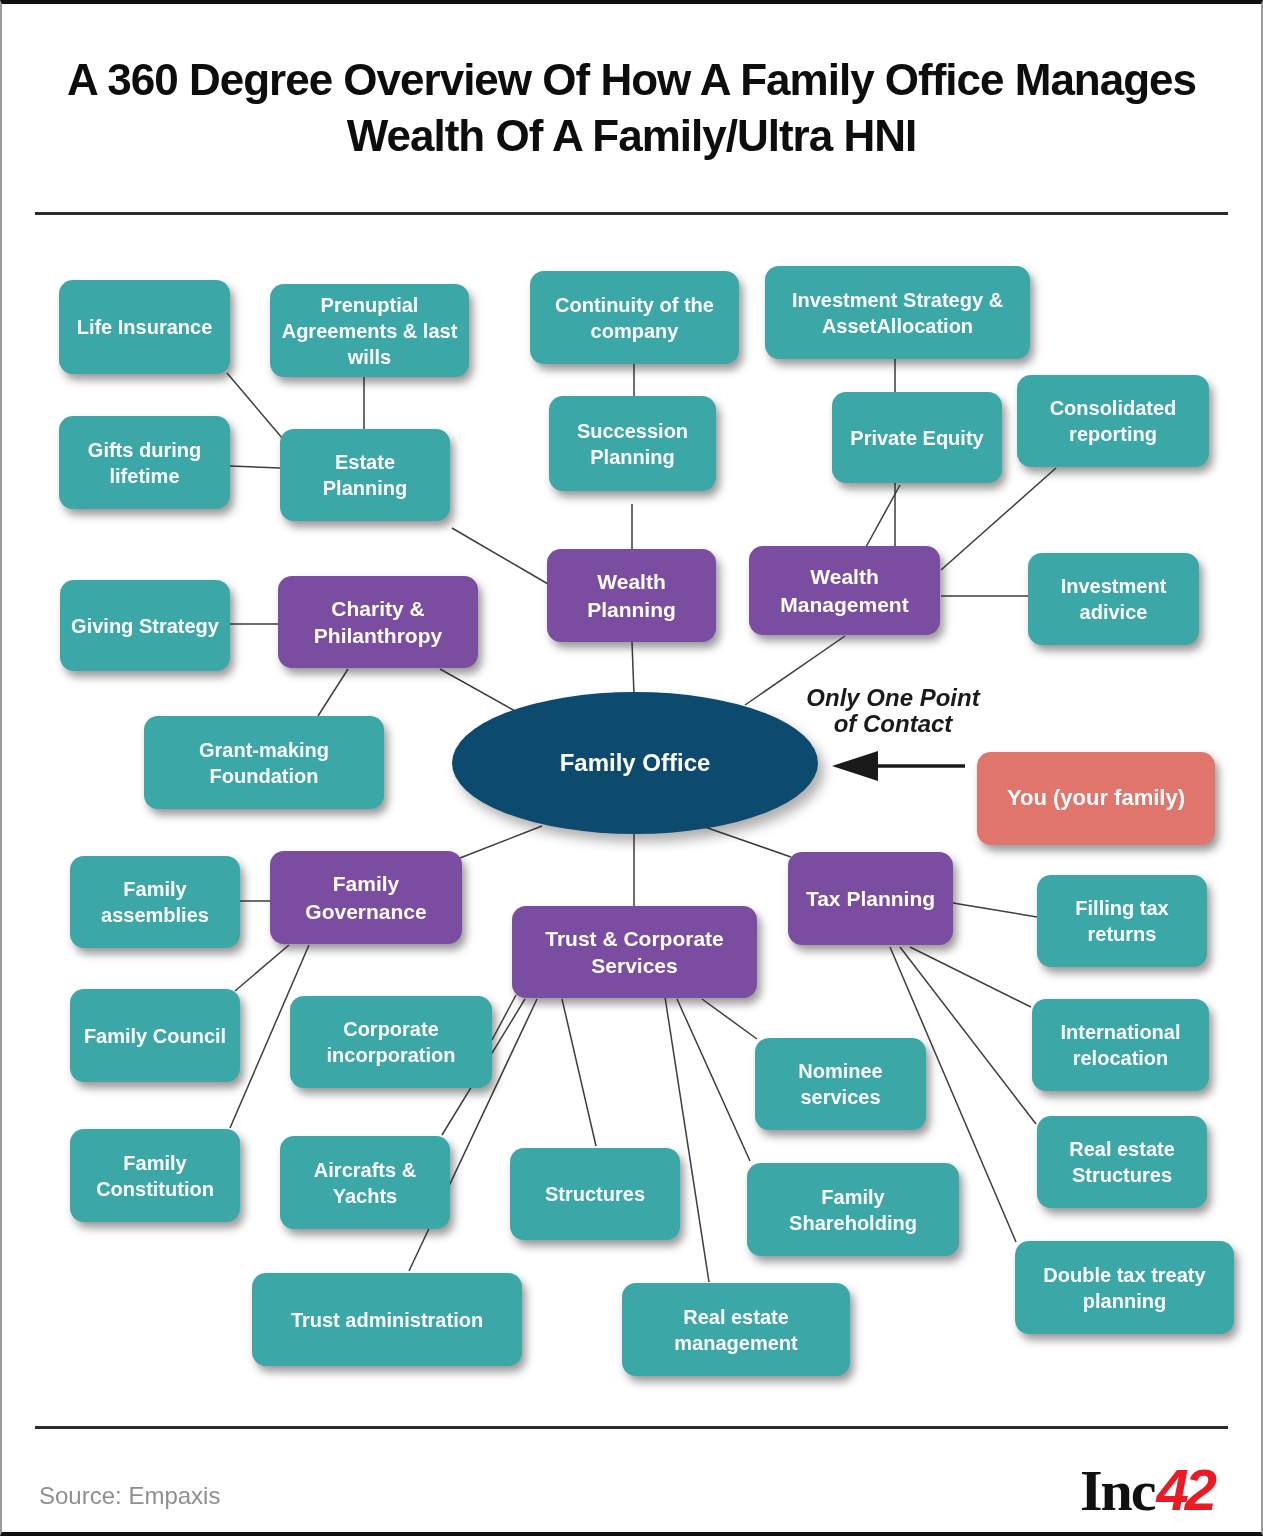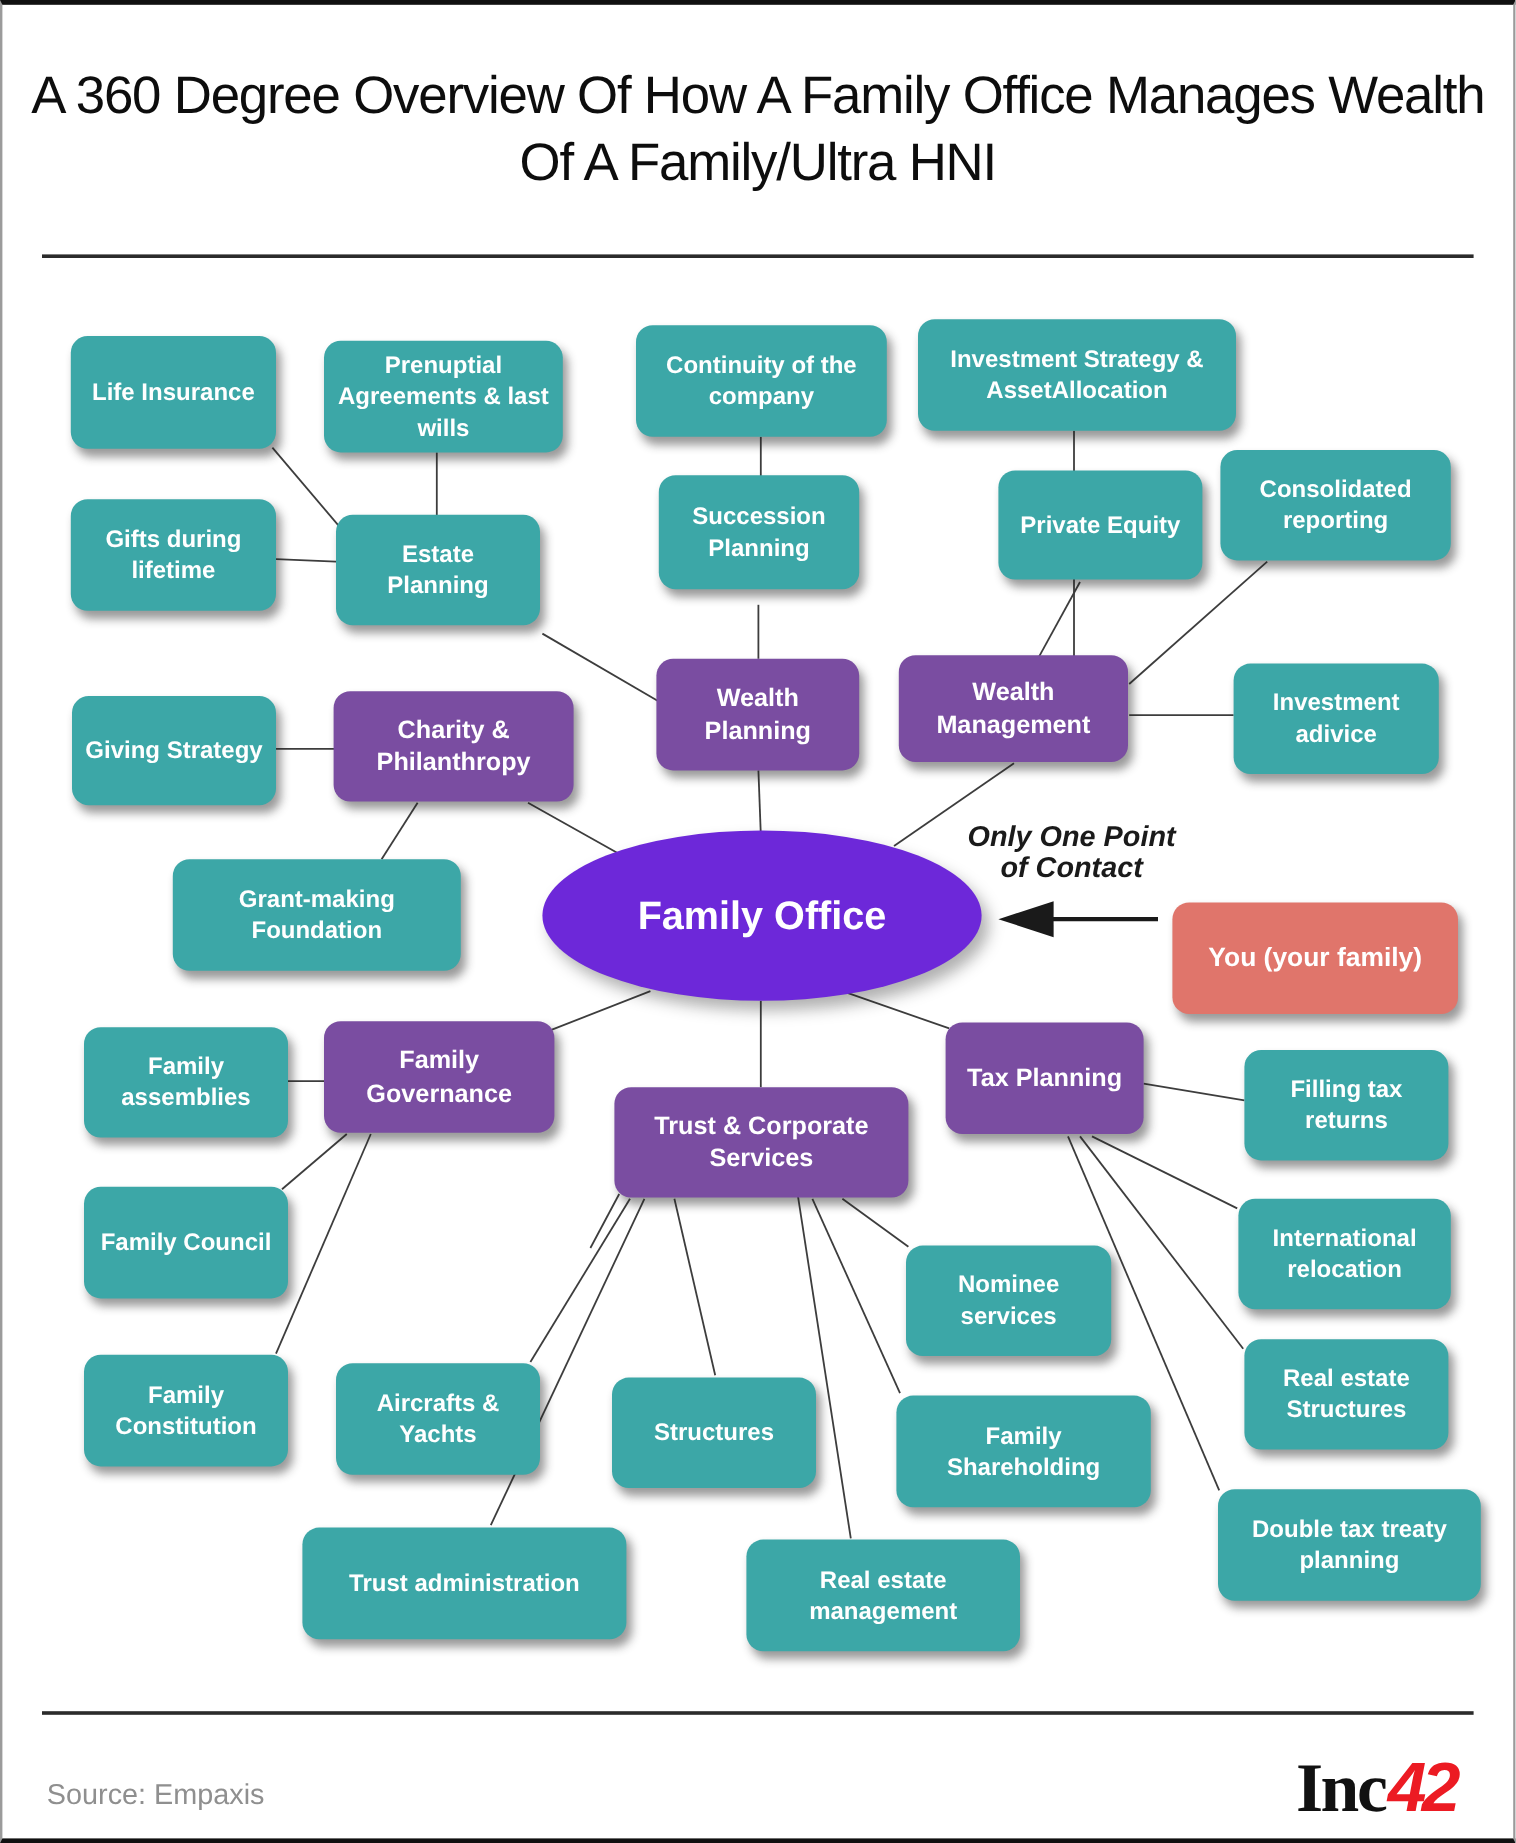--- a/index.html
+++ b/index.html
@@ -5,37 +5,37 @@
   html,body{margin:0;padding:0;background:#e8e8e8;}
   .canvas{
     position:relative;width:1263px;height:1536px;margin:0 auto;
     background:#ffffff;box-sizing:border-box;
     border-top:4px solid #101010;border-bottom:4px solid #101010;
     border-left:2px solid #9b9b9b;border-right:2px solid #9b9b9b;
     font-family:"Liberation Sans", sans-serif;overflow:hidden;
   }
   .title{
     position:absolute;left:0;top:48px;width:100%;text-align:center;
-    font-size:44px;line-height:1.28;font-weight:400;color:#0d0d0d;letter-spacing:-1px;
+    font-size:44px;line-height:1.28;font-weight:700;color:#0d0d0d;letter-spacing:-1px;
   }
   .rule{position:absolute;left:33px;width:1193px;height:3px;background:#2b2b2b;}
   .rule.top{top:208px;}
   .rule.bottom{top:1422px;}
   svg.wires{position:absolute;left:0;top:0;width:1263px;height:1536px;}
   .node{
     position:absolute;border-radius:14px;display:flex;align-items:center;justify-content:center;
     text-align:center;color:#ffffff;font-weight:600;font-size:20px;line-height:1.3;
     padding:20px 10px;box-sizing:border-box;
     box-shadow:4px 6px 8px rgba(30,30,30,.45);
   }
   .teal{background:#3CA7A7;}
   .purple{background:#7A4DA1;font-weight:700;font-size:21px;}
   .salmonbox{background:#E0756B;font-weight:700;font-size:22px;}
   .ellipse{
-    background:#6d28d9;border-radius:50%;font-weight:700;font-size:33px;
+    background:#0c4a6e;border-radius:50%;font-weight:700;font-size:24px;
     box-shadow:6px 8px 12px rgba(30,30,30,.35);
   }
   .annotation{
     position:absolute;left:796px;top:681px;width:190px;text-align:center;
     font-size:24px;font-weight:700;font-style:italic;color:#1a1a1a;line-height:1.1;
   }
   .source{
     position:absolute;left:37px;top:1478px;font-size:24px;color:#8f8f8f;font-weight:400;
   }
   .logo{
@@ -125,20 +125,21 @@
   <div class="node ellipse" style="left:450px;top:688px;width:366px;height:142px">Family Office</div>
   <div class="annotation">Only One Point of Contact</div>
   <div class="node salmonbox" style="left:975px;top:748px;width:238px;height:93px">You (your family)</div>
 
   <div class="node teal" style="left:68px;top:852px;width:170px;height:92px">Family assemblies</div>
   <div class="node purple" style="left:268px;top:847px;width:192px;height:93px">Family Governance</div>
   <div class="node purple" style="left:786px;top:848px;width:165px;height:93px">Tax Planning</div>
   <div class="node teal" style="left:1035px;top:871px;width:170px;height:92px">Filling tax returns</div>
   <div class="node purple" style="left:510px;top:902px;width:245px;height:92px">Trust &amp; Corporate Services</div>
   <div class="node teal" style="left:68px;top:985px;width:170px;height:93px">Family Council</div>
+  <div class="node teal" style="left:288px;top:992px;width:202px;height:92px">Corporate incorporation</div>
   <div class="node teal" style="left:1030px;top:995px;width:177px;height:92px">International relocation</div>
   <div class="node teal" style="left:753px;top:1034px;width:171px;height:92px">Nominee services</div>
   <div class="node teal" style="left:1035px;top:1112px;width:170px;height:92px">Real estate Structures</div>
   <div class="node teal" style="left:68px;top:1125px;width:170px;height:93px">Family Constitution</div>
   <div class="node teal" style="left:278px;top:1132px;width:170px;height:93px">Aircrafts &amp; Yachts</div>
   <div class="node teal" style="left:508px;top:1144px;width:170px;height:92px">Structures</div>
   <div class="node teal" style="left:745px;top:1159px;width:212px;height:93px">Family Shareholding</div>
   <div class="node teal" style="left:1013px;top:1237px;width:219px;height:93px">Double tax treaty planning</div>
   <div class="node teal" style="left:250px;top:1269px;width:270px;height:93px">Trust administration</div>
   <div class="node teal" style="left:620px;top:1279px;width:228px;height:93px">Real estate management</div>

